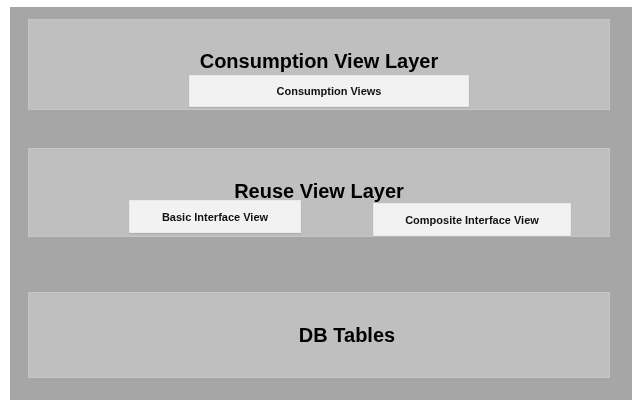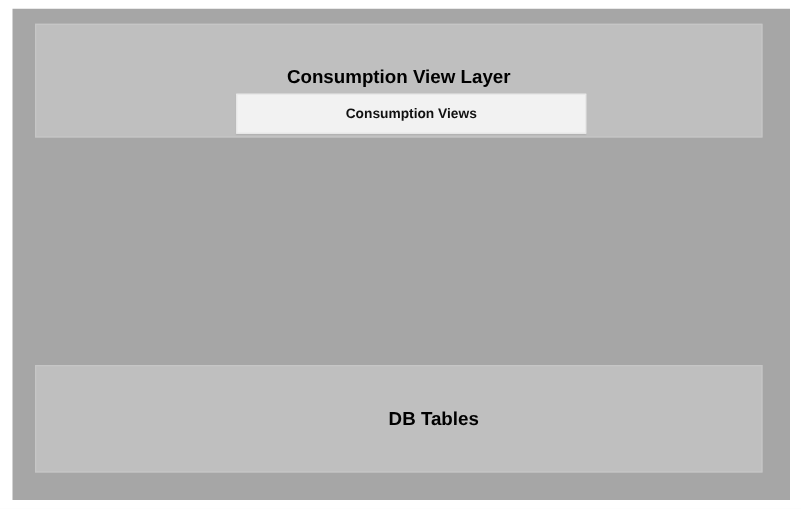--- a/index.html
+++ b/index.html
@@ -34,21 +34,21 @@
   .layer-consumption { top: 12px;  height: 91px; }
   .layer-reuse       { top: 141px; height: 89px; }
   .layer-db          { top: 285px; height: 86px; }
 
   .layer-title {
     position: absolute;
     left: 0;
     width: 100%;
     margin: 0;
     text-align: center;
-    font-size: 15px;
+    font-size: 20px;
     line-height: 17px;
     font-weight: 700;
     color: #000000;
     letter-spacing: 0px;
   }
   .layer-consumption .layer-title { top: 33px; }
   .layer-reuse       .layer-title { top: 34px; }
   .layer-db          .layer-title { top: 34px; margin-left: 28px; }
 
   .node {
@@ -77,19 +77,28 @@
 <div class="stage">
   <div class="outer">
 
     <section class="layer layer-consumption">
       <h2 class="layer-title">Consumption View Layer</h2>
       <div class="node node-consumption-views">
         <span class="node-label">Consumption Views</span>
       </div>
     </section>
 
+    <section class="layer layer-reuse">
+      <h2 class="layer-title">Reuse View Layer</h2>
+      <div class="node node-basic">
+        <span class="node-label">Basic Interface View</span>
+      </div>
+      <div class="node node-composite">
+        <span class="node-label">Composite Interface View</span>
+      </div>
+    </section>
 
     <section class="layer layer-db">
       <h2 class="layer-title">DB Tables</h2>
     </section>
 
   </div>
 </div>
 
 </body></html>

